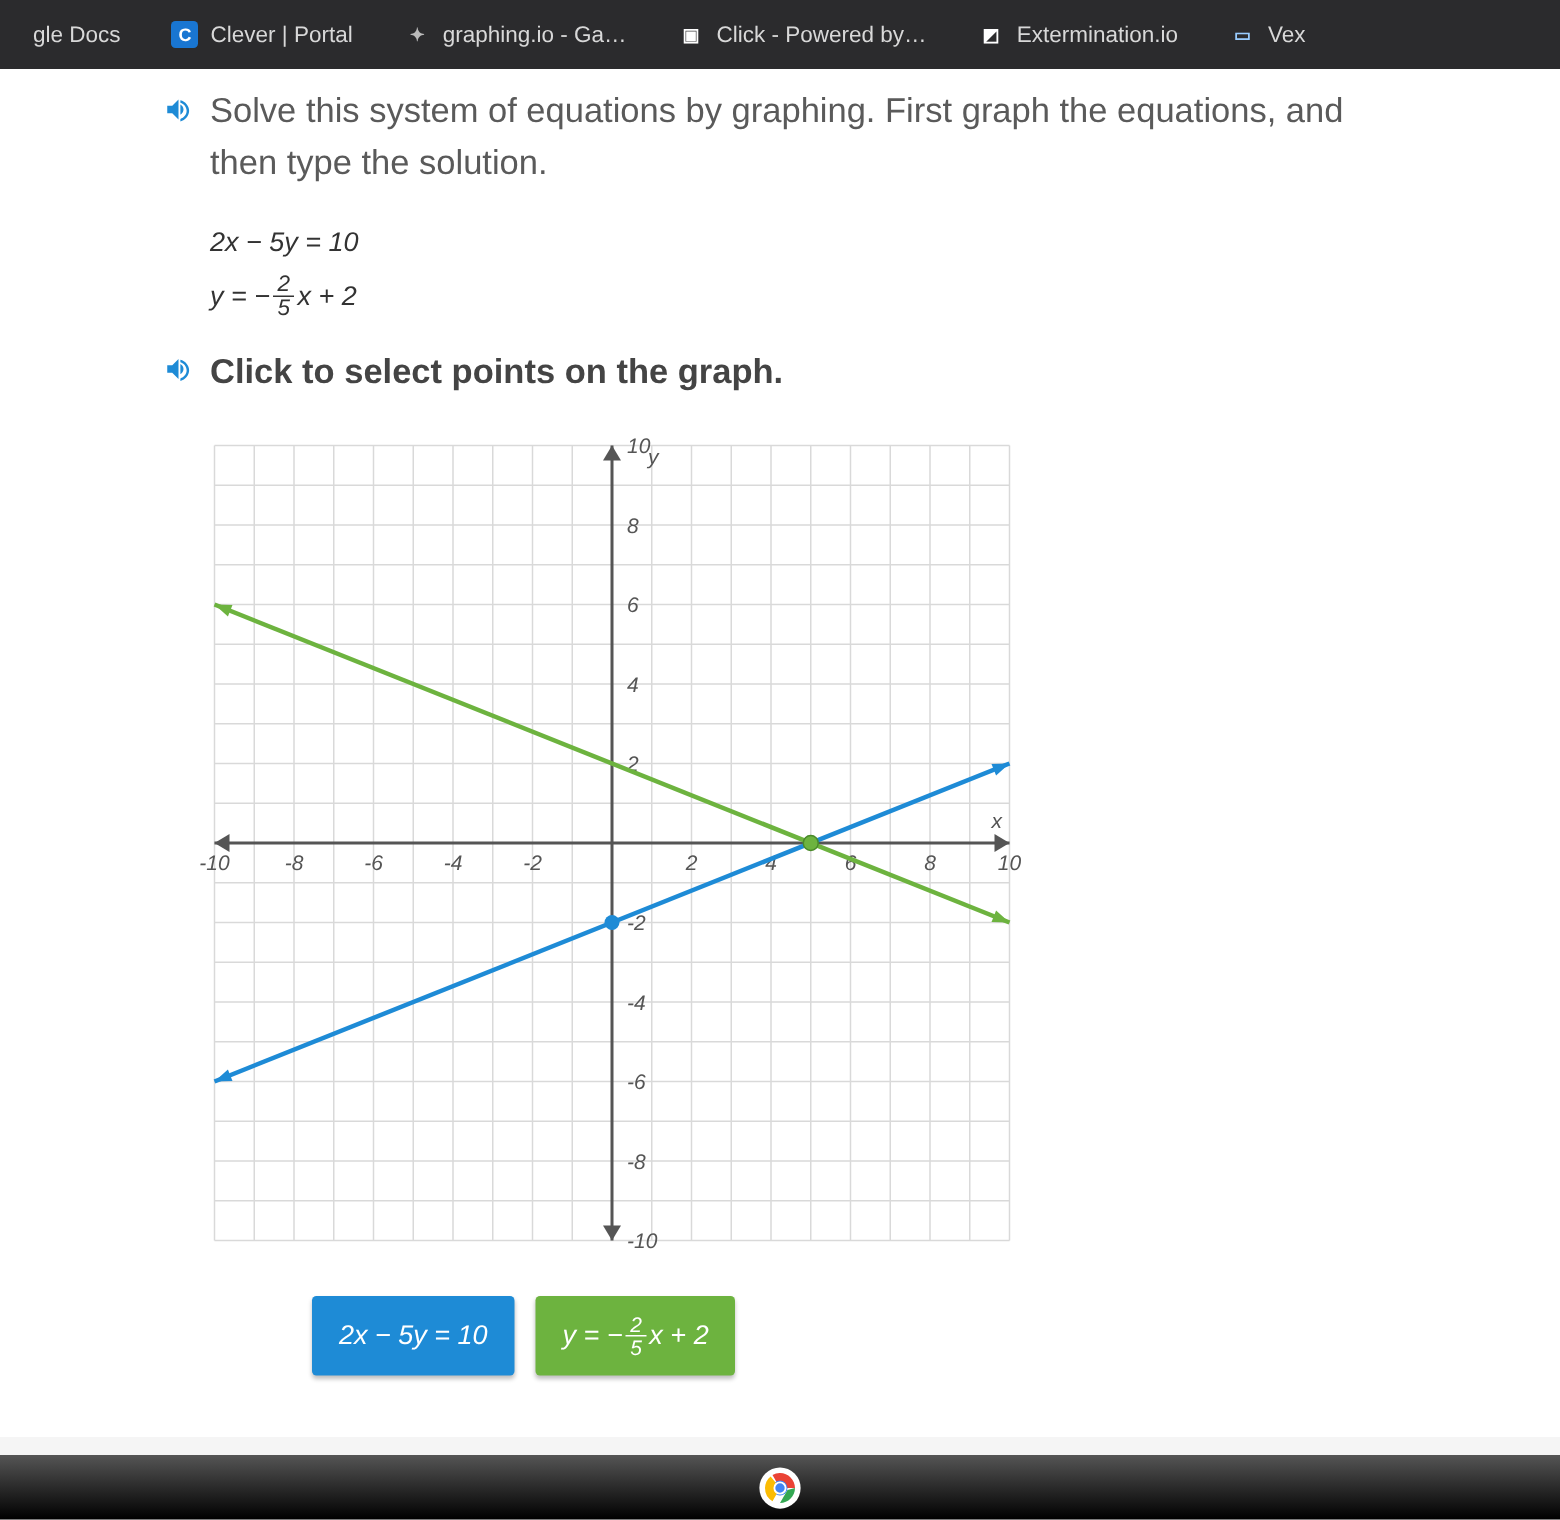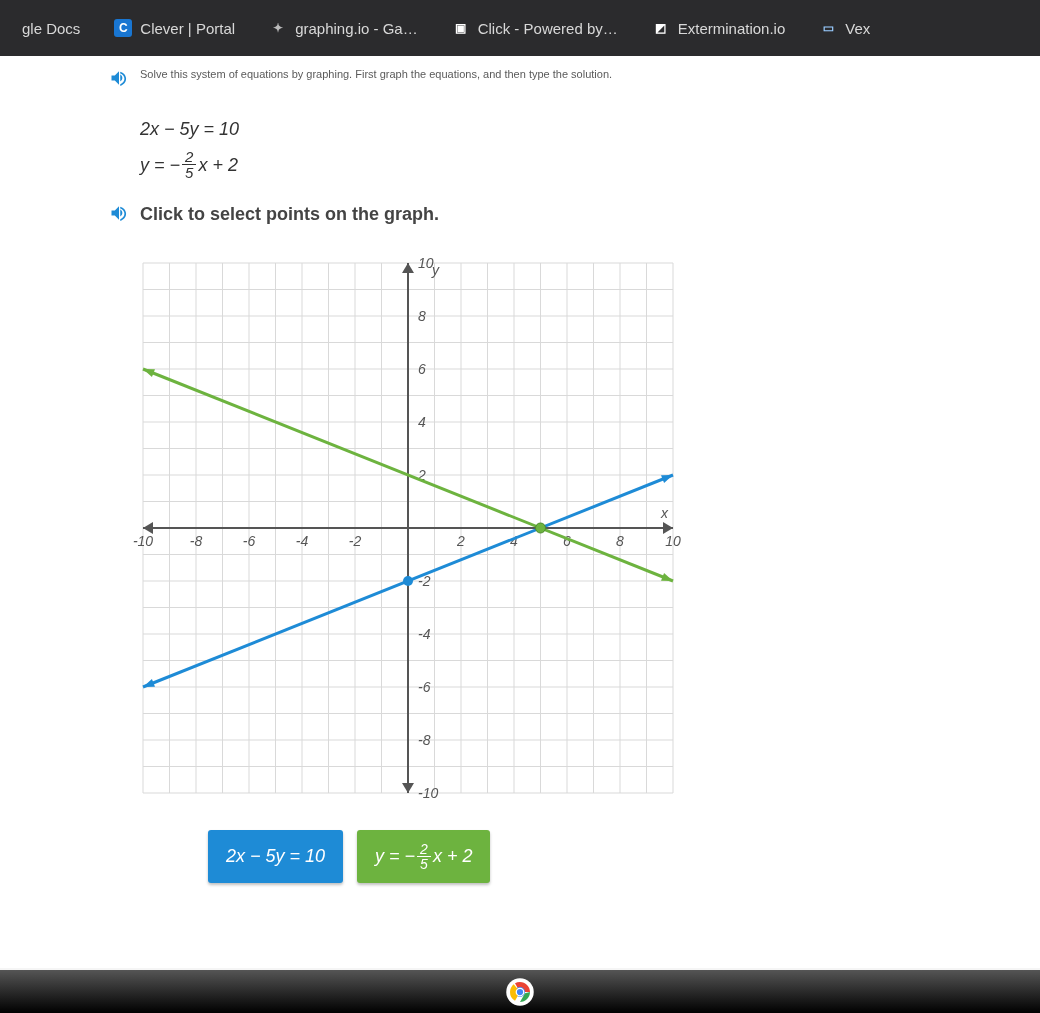--- a/index.html
+++ b/index.html
@@ -5,21 +5,21 @@
   * { margin: 0; padding: 0; box-sizing: border-box; }
   body {
     font-family: -apple-system, BlinkMacSystemFont, "Segoe UI", Arial, sans-serif;
     background: #f5f5f5;
     width: 1040px;
     height: 1013px;
     overflow: hidden;
   }
   .tab-bar {
     background: #2b2b2d;
-    height: 56px;
+    height: 46px;
     display: flex;
     align-items: center;
     padding: 0 8px;
     gap: 6px;
     color: #d8d8d8;
     font-size: 15px;
     white-space: nowrap;
   }
   .tab {
     display: flex;
@@ -47,21 +47,21 @@
     padding: 10px 30px 30px 108px;
     height: 912px;
     position: relative;
     color: #3b3b3b;
   }
   .instruction-line {
     display: flex;
     align-items: flex-start;
     gap: 10px;
     color: #5a5a5a;
-    font-size: 11px;
+    font-size: 23px;
     line-height: 1.5;
   }
   .speaker-icon {
     flex: 0 0 22px;
     margin-top: 2px;
   }
   .equations {
     margin: 18px 0 18px 32px;
     font-size: 18px;
     color: #333;
@@ -76,21 +76,21 @@
     line-height: 1;
     margin: 0 2px;
   }
   .equations .frac .num { border-bottom: 1.5px solid #333; padding: 0 3px; }
   .equations .frac .den { padding: 0 3px; }
   .sub-instruction {
     display: flex;
     align-items: center;
     gap: 10px;
     margin: 10px 0 20px 0;
-    font-size: 18px;
+    font-size: 23px;
     color: #444;
     font-weight: 600;
   }
   .graph-wrap {
     margin-left: 20px;
   }
   .graph-svg {
     display: block;
   }
   .buttons {

